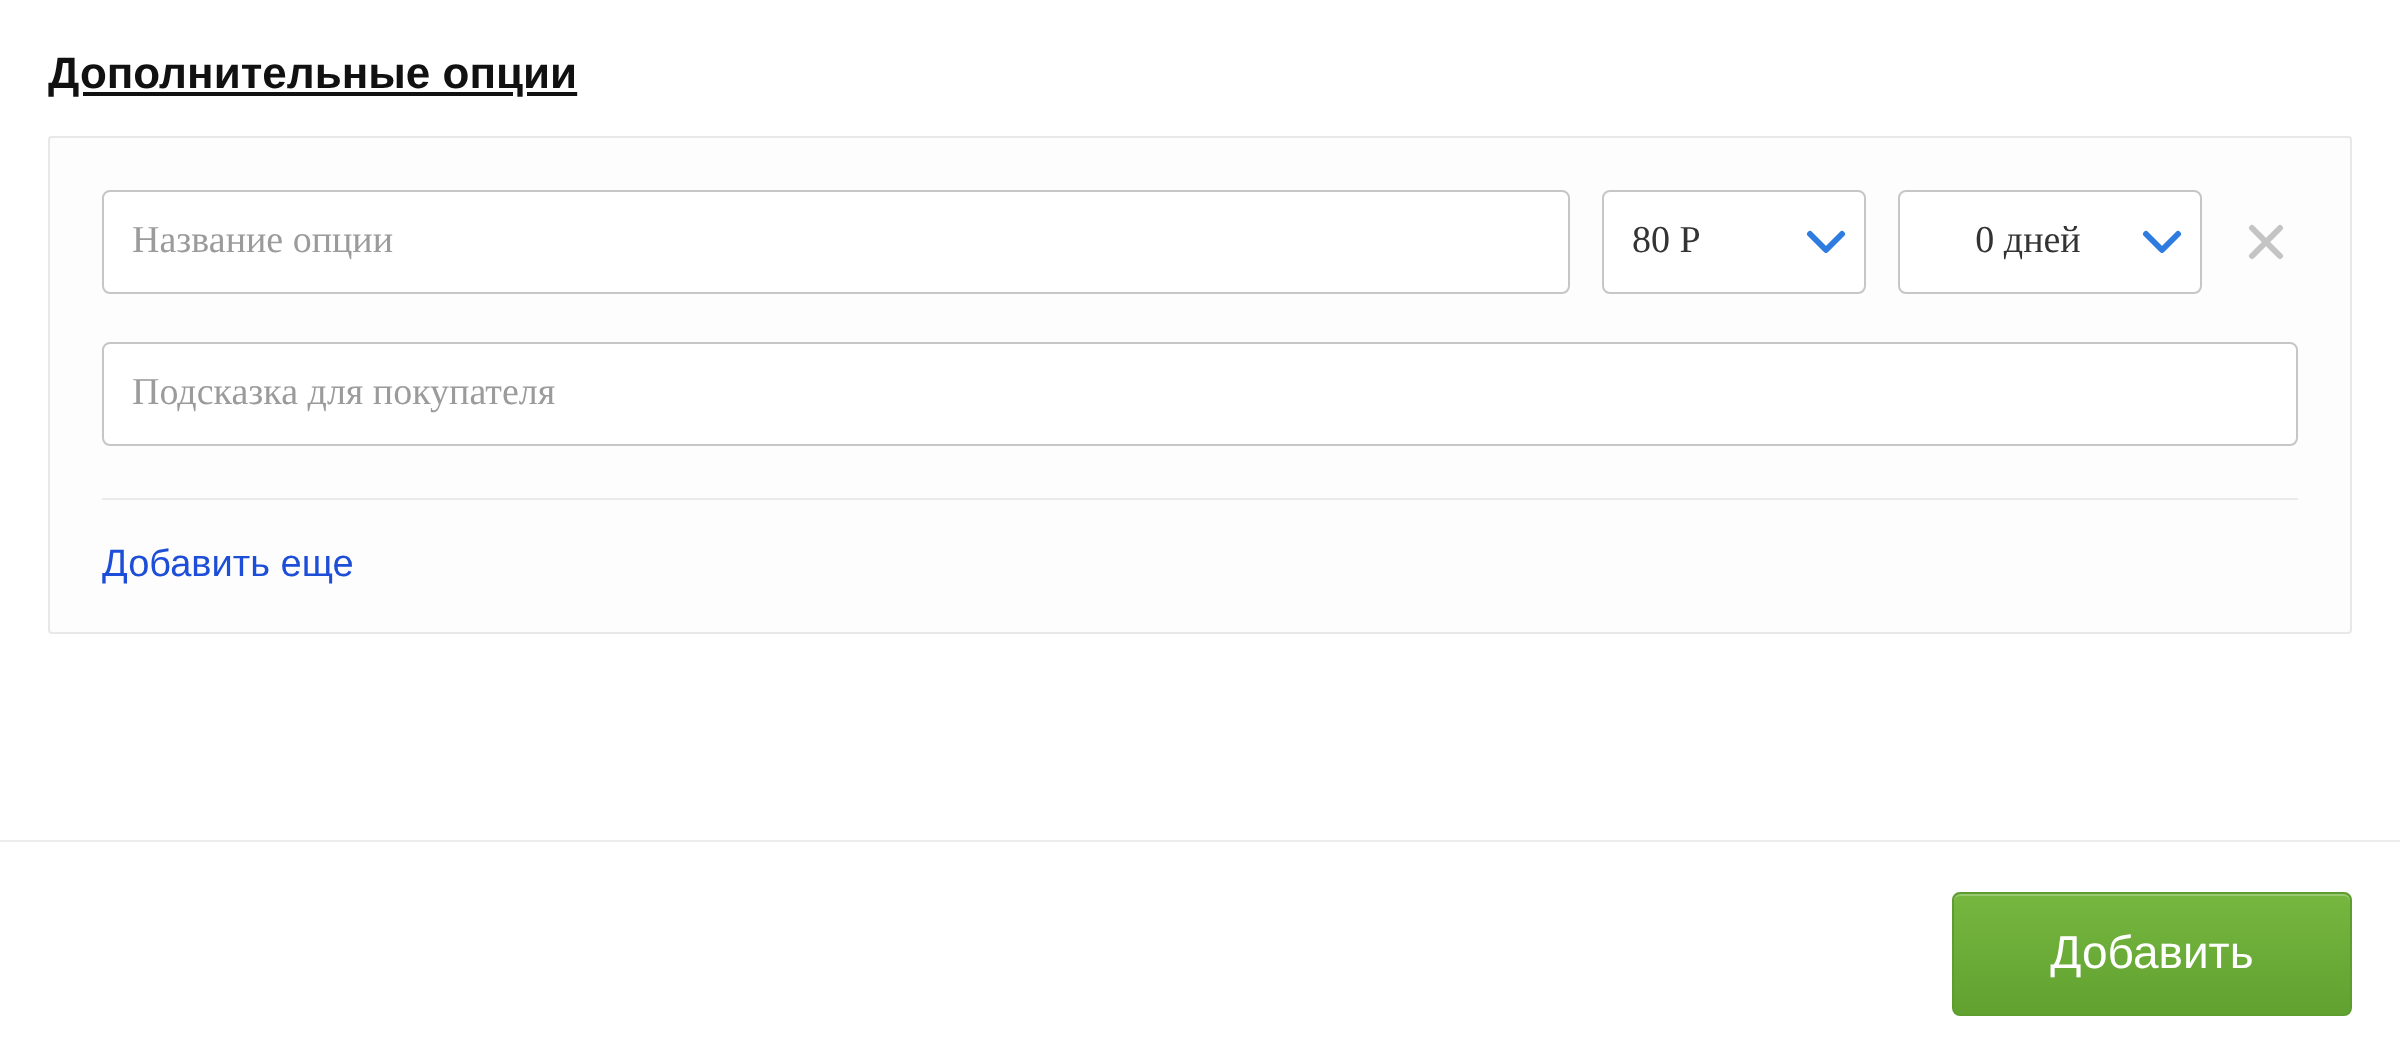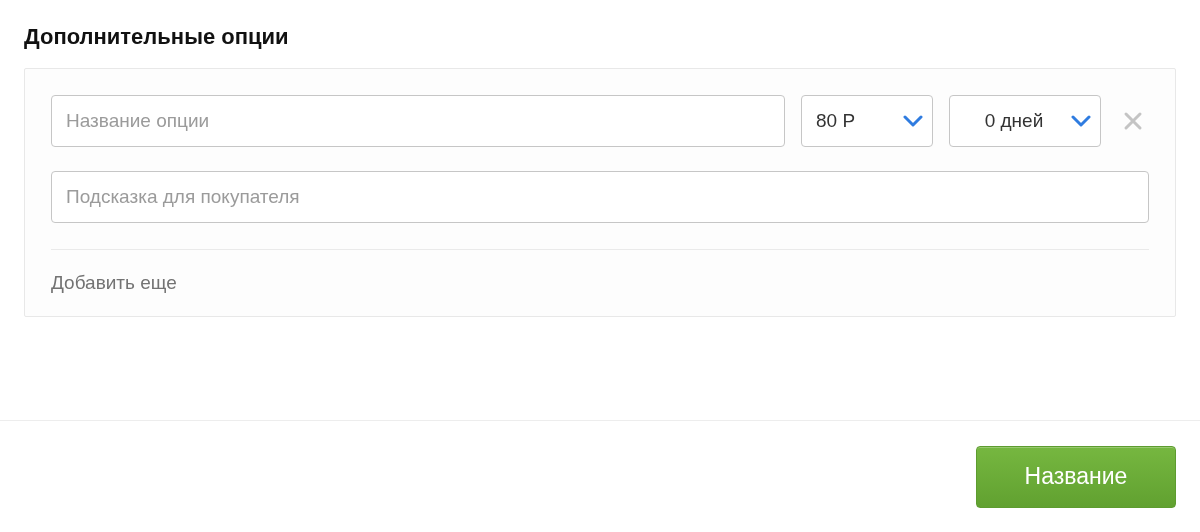--- a/index.html
+++ b/index.html
@@ -1,34 +1,34 @@
 <!DOCTYPE html>
 <html><head>
   <meta charset="utf-8">
   <style>
     * { box-sizing: border-box; margin: 0; padding: 0; }
     html, body { width: 1200px; height: 532px; font-family: -apple-system, "Segoe UI", "Helvetica Neue", Arial, sans-serif; background: #fff; color: #111; }
     .wrap { padding: 24px 24px 0 24px; }
-    .section-title { font-size: 22px; font-weight: 700; margin-bottom: 18px; }
+    .section-title { font-size: 22px; font-weight: 700; margin-bottom: 18px; text-decoration: underline; }
     .card { border: 1px solid #e8e8e8; background: #fdfdfd; padding: 26px 26px 22px 26px; border-radius: 2px; }
     .row1 { display: flex; align-items: center; gap: 16px; margin-bottom: 24px; }
-    .input { height: 52px; border: 1px solid #c6c6c6; border-radius: 4px; background: #fff; font-size: 19px; color: #333; padding: 0 14px; outline: none; }
+    .input { height: 52px; border: 1px solid #c6c6c6; border-radius: 4px; background: #fff; font-size: 19px; color: #333; padding: 0 14px; outline: none; font-family: Liberation Serif, serif; }
     .input::placeholder { color: #9b9b9b; }
     .name-input { flex: 1 1 auto; min-width: 0; }
     .select-wrap { position: relative; }
     .select-input { width: 132px; cursor: pointer; }
     .select-input-2 { width: 152px; padding-right: 36px; cursor: pointer; text-align: center; }
     .chev { position: absolute; right: 10px; top: 50%; transform: translateY(-50%); pointer-events: none; }
     .chev svg { display: block; }
     .close-btn { width: 32px; height: 32px; display: flex; align-items: center; justify-content: center; color: #c4c4c4; cursor: pointer; border-radius: 4px; flex: 0 0 auto; }
     .close-btn svg { display: block; }
     .hint-row { margin-bottom: 26px; }
     .hint-input { width: 100%; }
     .divider { border: none; border-top: 1px solid #eaeaea; margin: 0 0 22px 0; }
-    .add-link { color: #737373; font-size: 19px; cursor: pointer; display: inline-block; }
+    .add-link { color: #1d4ed8; font-size: 19px; cursor: pointer; display: inline-block; }
     .footer { position: absolute; left: 0; right: 0; bottom: 0; height: 112px; border-top: 1px solid #ededed; display: flex; align-items: center; justify-content: flex-end; padding-right: 24px; background: #fff; }
     .save-btn { height: 62px; min-width: 200px; padding: 0 34px; font-size: 23px; font-weight: 400; background: linear-gradient(#76b740, #61a130); color: #fff; border: 1px solid #5d9c2f; border-radius: 4px; cursor: pointer; box-shadow: inset 0 1px 0 rgba(255,255,255,0.25); }
   </style>
 </head>
 <body>
 
 <div class="wrap">
   <div class="section-title">Дополнительные опции</div>
 
   <div class="card">
@@ -67,14 +67,14 @@
       <input class="input hint-input" type="text" placeholder="Подсказка для покупателя" style="">
     </div>
 
     <hr class="divider">
 
     <span class="add-link">Добавить еще</span>
   </div>
 </div>
 
 <div class="footer">
-  <button class="save-btn">Название</button>
+  <button class="save-btn">Добавить</button>
 </div>
 
 </body></html>

